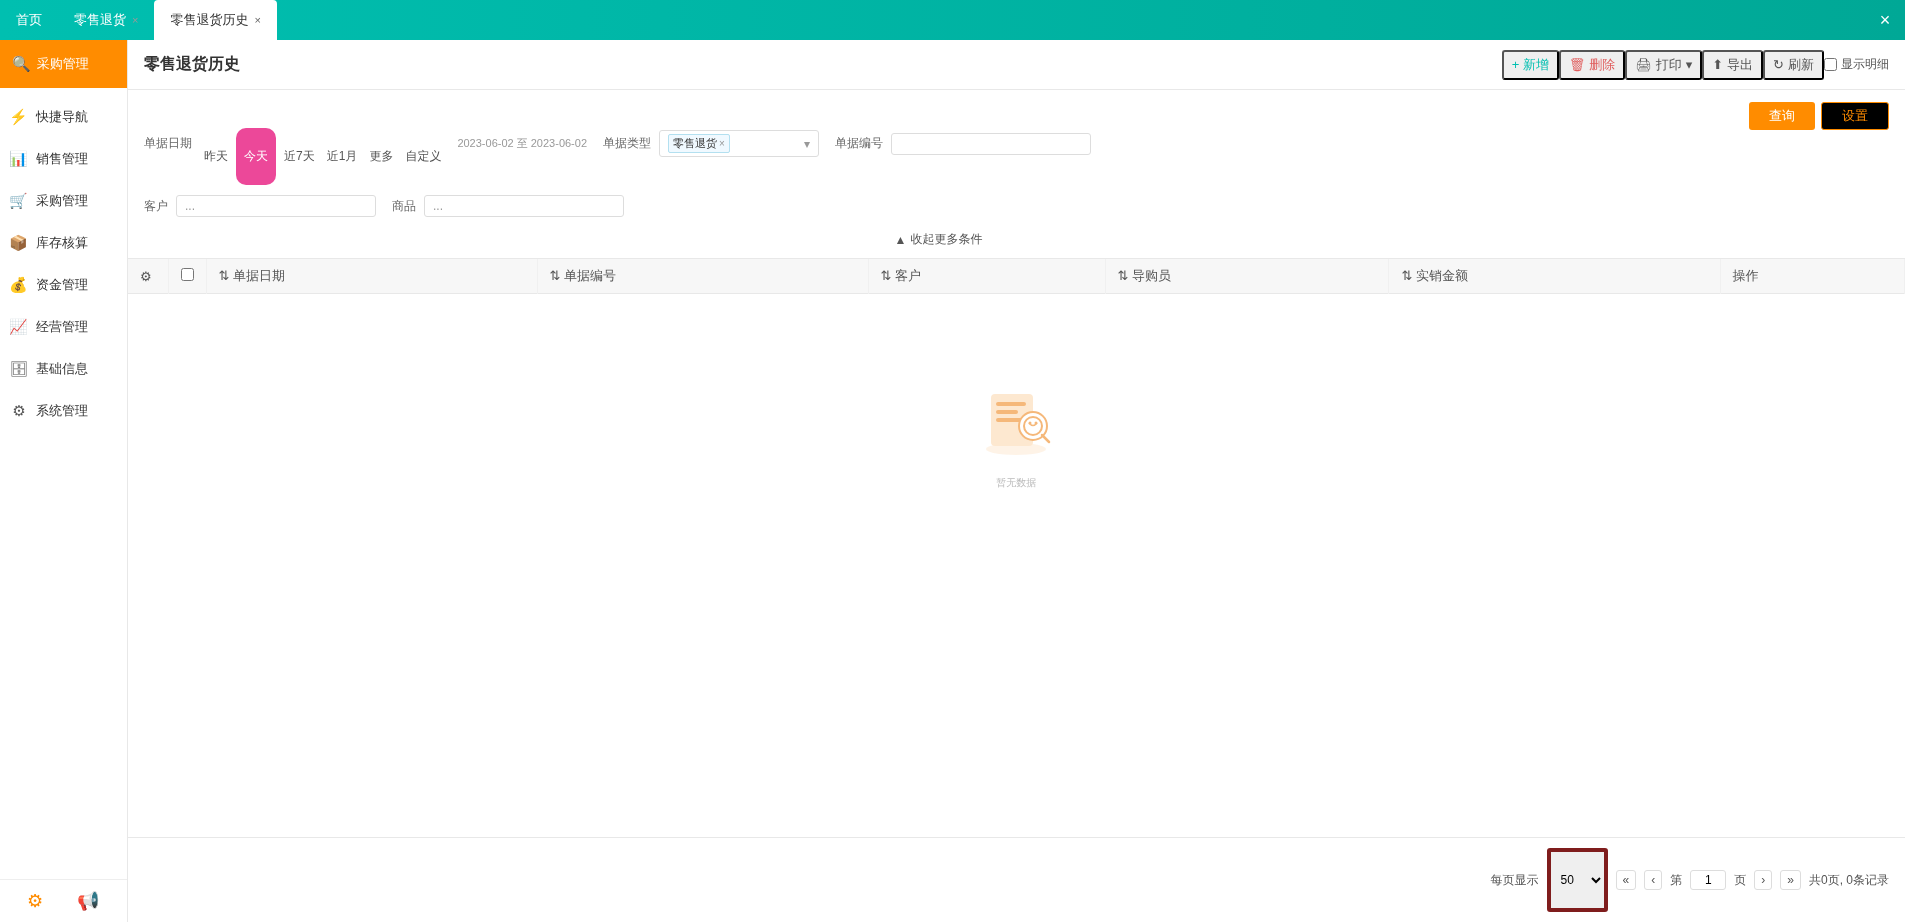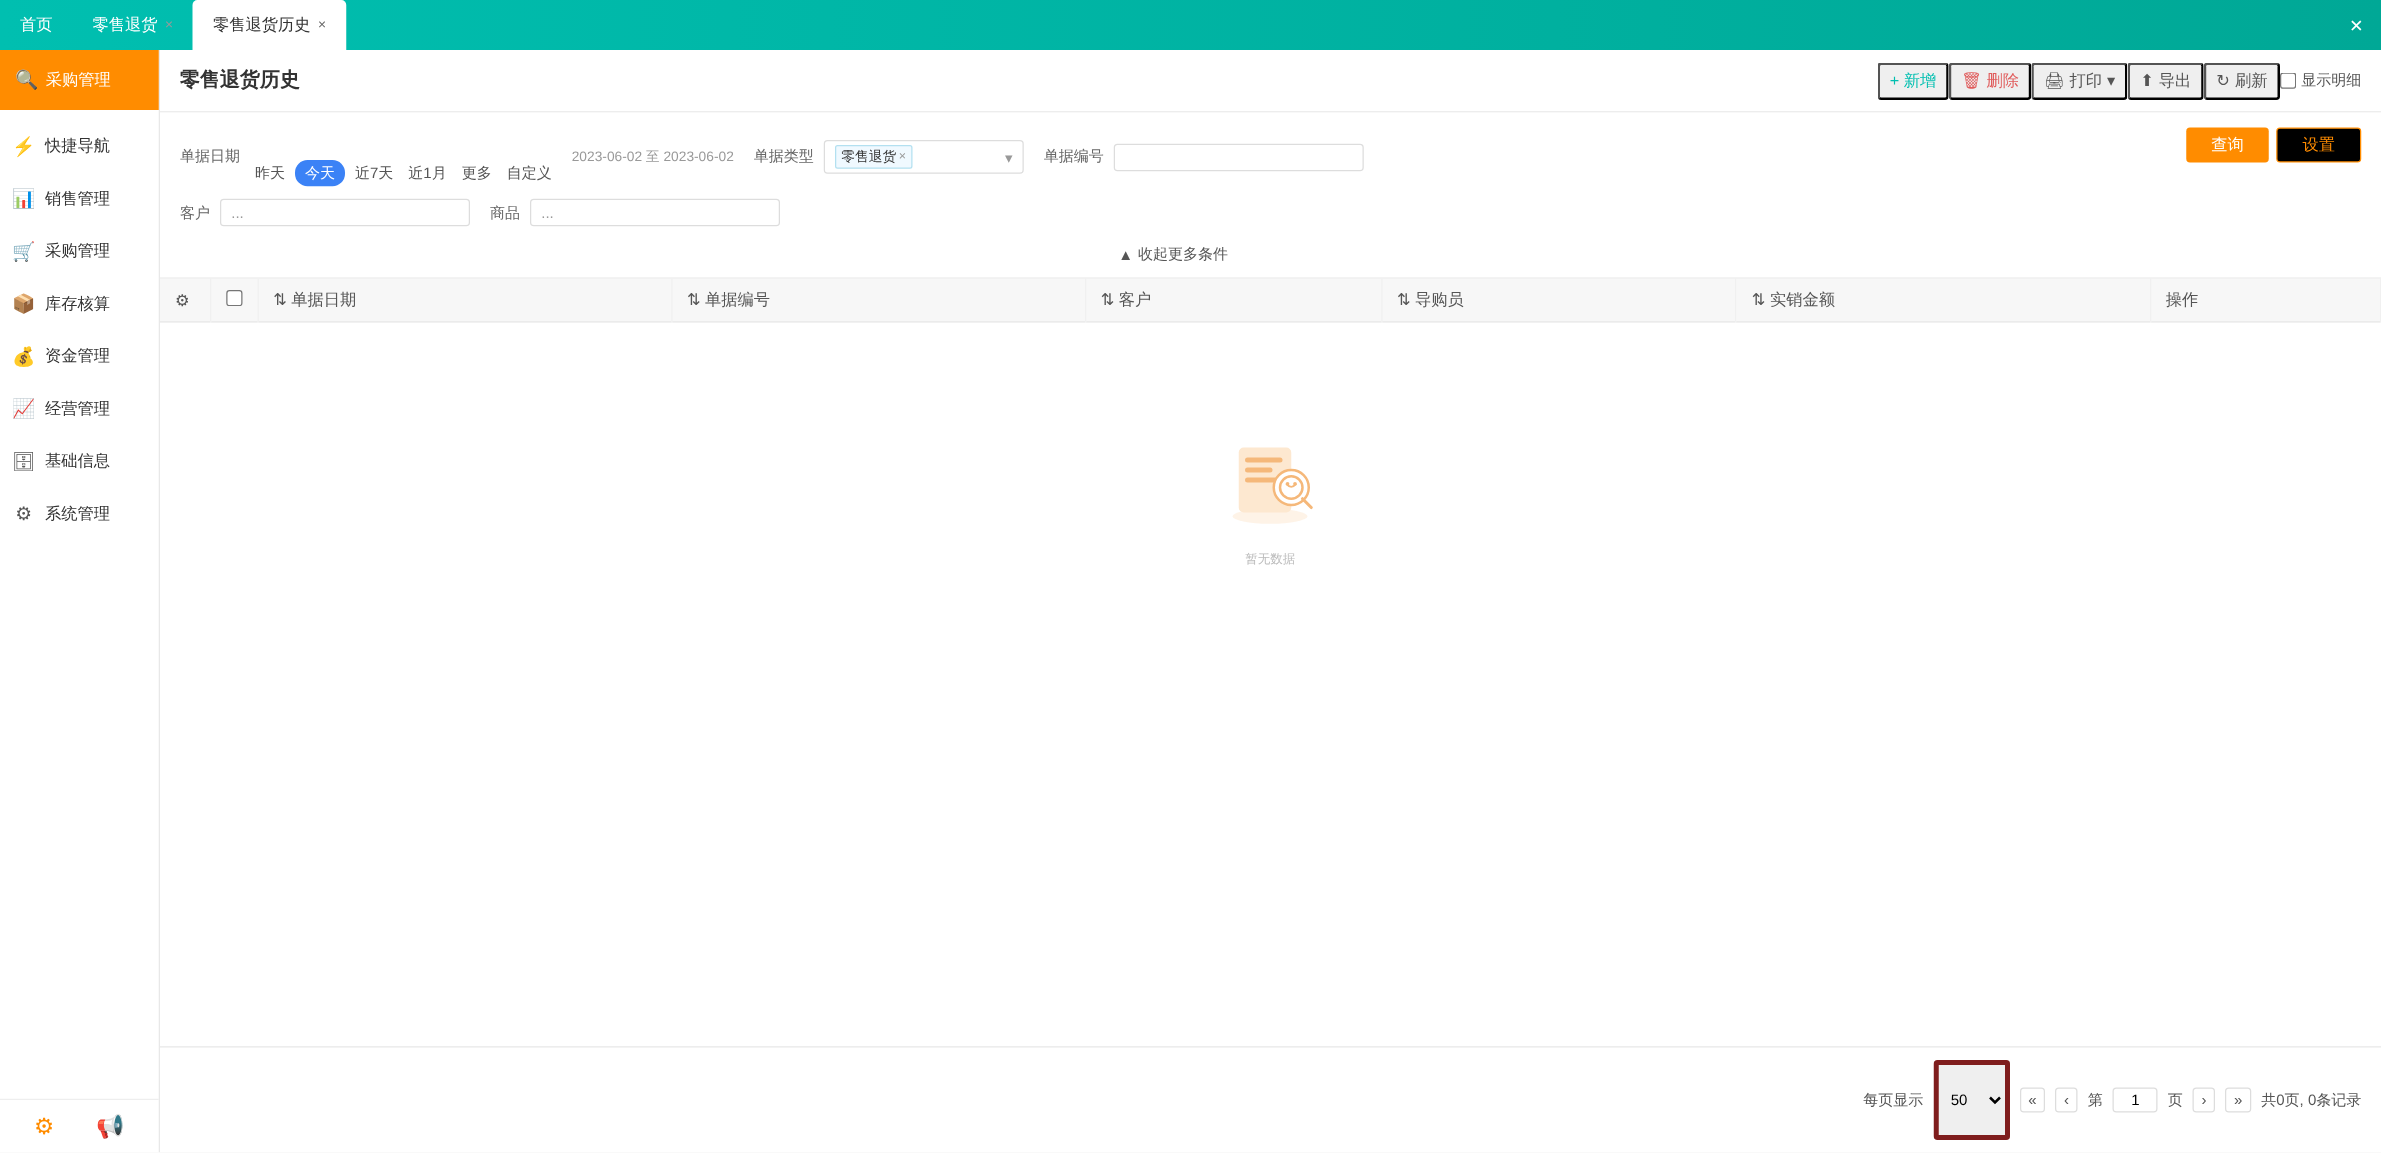--- a/index.html
+++ b/index.html
@@ -201,24 +201,24 @@
     }
     .date-btn {
       font-size: 12px;
       color: #555;
       cursor: pointer;
       padding: 2px 4px;
       border-radius: 2px;
       margin-top: 26px;
     }
     .date-btn.active {
-      background: #3b82f6;
+      background: #ec4899;
       color: #fff;
       border-radius: 10px;
-      padding: 2px 8px;
+      padding: 20px 8px;
     }
     .date-range-text {
       font-size: 11px;
       color: #999;
       margin-left: 4px;
     }
     .filter-select {
       display: flex;
       align-items: center;
       border: 1px solid #ddd;

